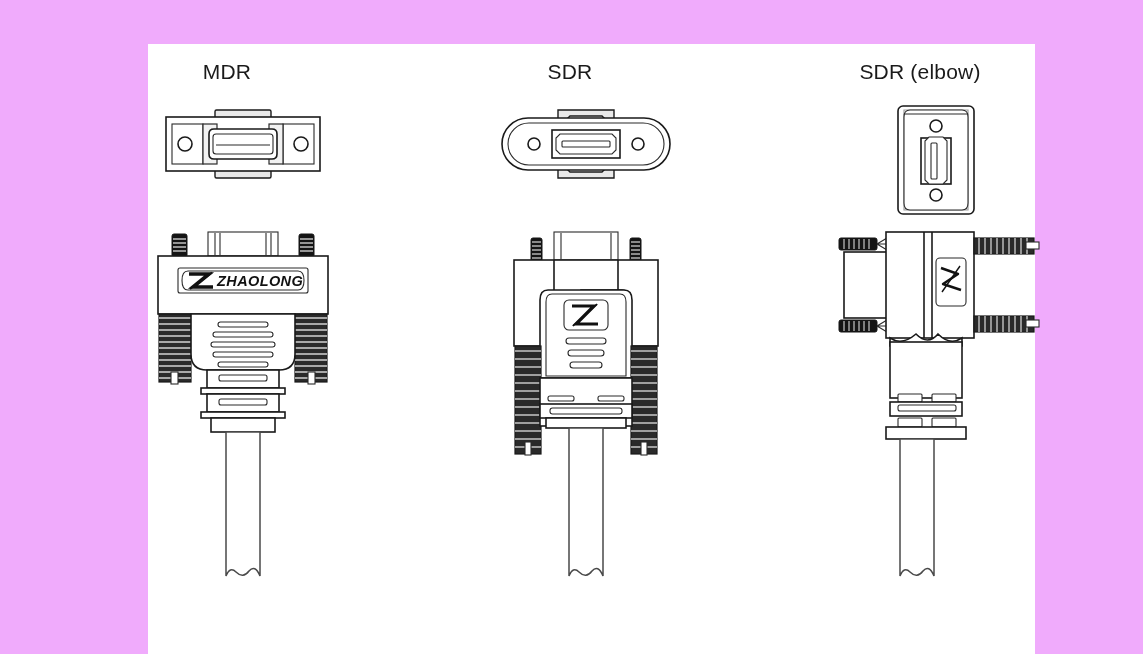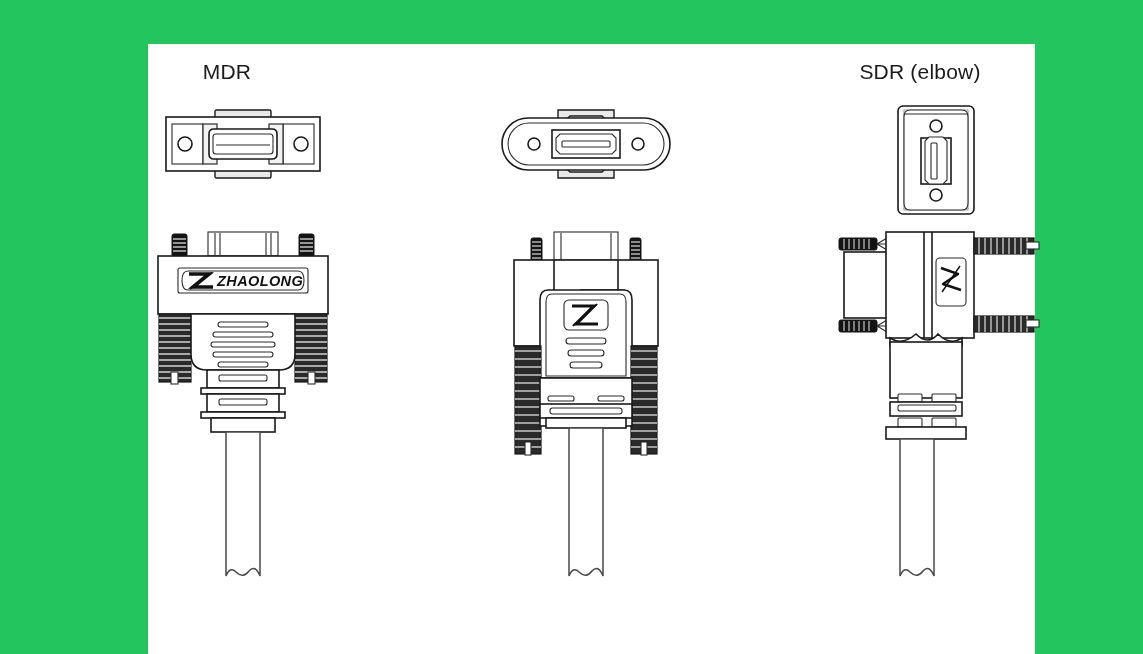--- a/index.html
+++ b/index.html
@@ -13,21 +13,21 @@
     height: 654px;
     font-family: "Liberation Sans", sans-serif;
     overflow: hidden;
     position: relative;
   }
   #canvas {
     position: absolute;
     inset: 0;
     width: 1143px;
     height: 654px;
-    background: #22c55e;
+    background: #f0abfc;
   }
   .content-plate {
     position: absolute;
     left: 148px;
     top: 44px;
     width: 887px;
     height: 610px;
     background: #ffffff;
   }
   .col {
@@ -197,20 +197,21 @@
           <rect class="fw" x="108" y="184" width="84" height="6"></rect>
           <rect class="fw" x="118" y="190" width="64" height="14"></rect>
         </g>
 
         <path class="cable" d="M133 204 V348 Q137 338 143 344 Q150 351 156 343 Q162 336 167 348 V204 Z"></path>
       </svg>
     </div>
   </div>
 
   <div class="col" id="col-sdr">
+    <div class="col-title">SDR</div>
 
     <div class="fig fig-face">
       <svg width="300" height="100" viewBox="0 0 300 100">
 
         <path class="fg" d="M122 10 H178 V20 H170 L166 16 H134 L130 20 H122 Z"></path>
         <path class="fg" d="M122 78 H178 V68 H170 L166 72 H134 L130 68 H122 Z"></path>
 
         <rect class="fw" x="66" y="18" width="168" height="52" rx="26"></rect>
         <rect class="fw-t" x="72" y="23" width="156" height="42" rx="21"></rect>
         <circle class="fw" cx="98" cy="44" r="6"></circle>

